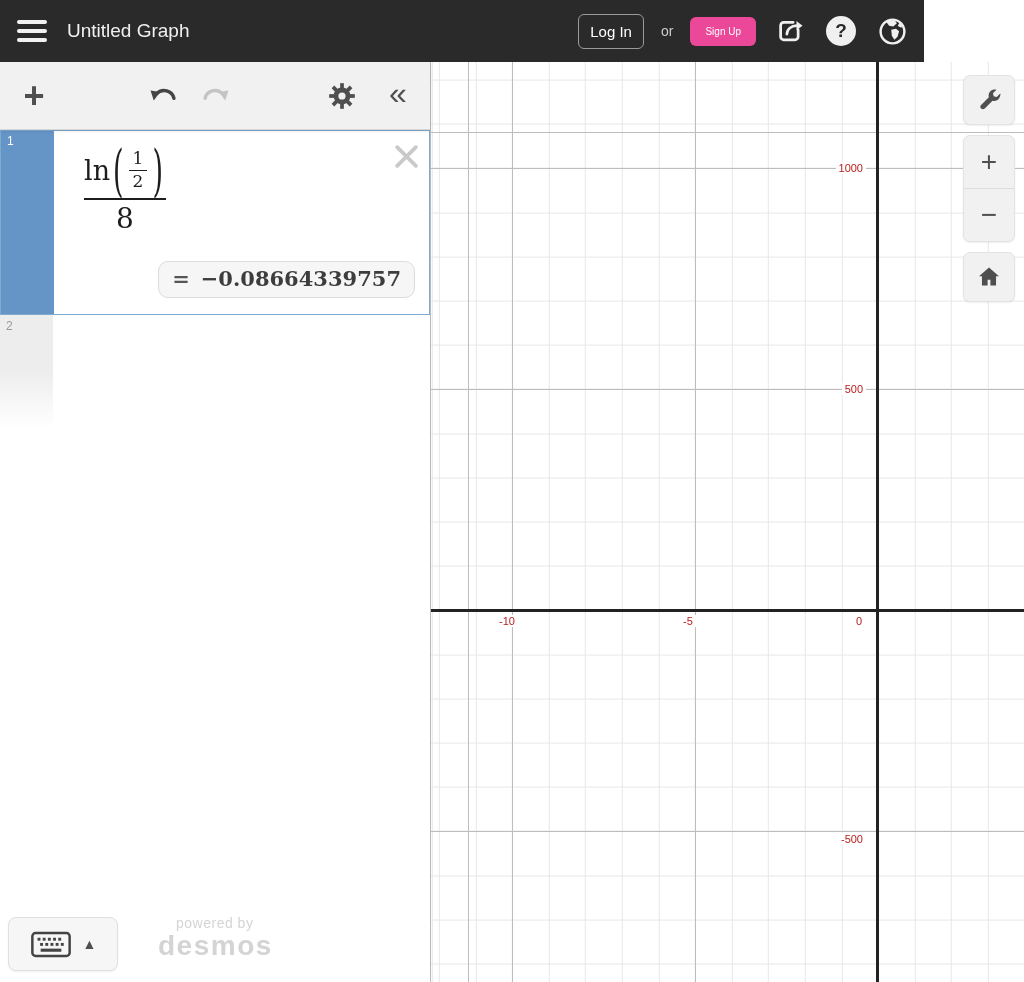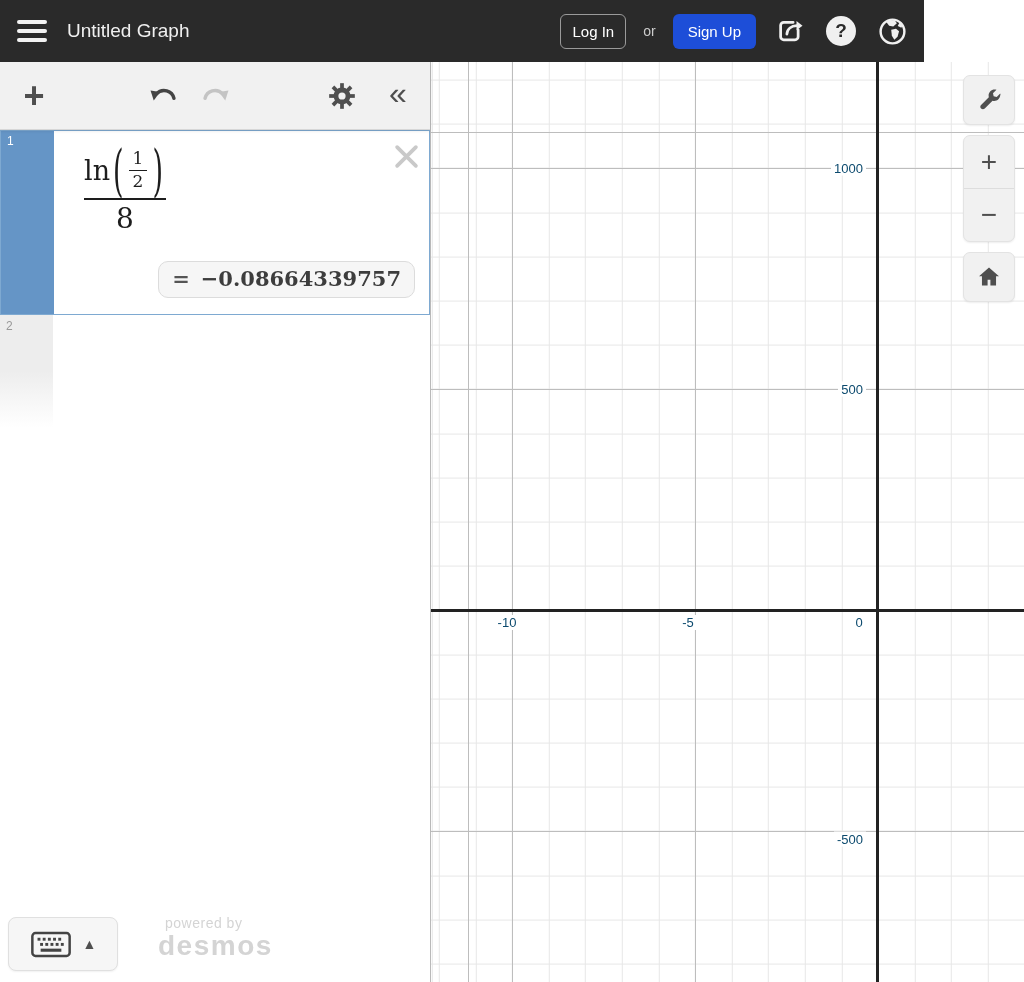--- a/index.html
+++ b/index.html
@@ -10,22 +10,22 @@
   .topbar { position:absolute; top:0; left:0; width:924px; height:62px;
             background:#2a2a2a; display:flex; align-items:center; z-index:10; }
   .hamburger { width:30px; height:22px; margin-left:17px; display:flex; flex-direction:column;
                justify-content:space-between; cursor:pointer; }
   .hamburger span { display:block; height:4px; background:#f2f2f2; border-radius:2px; }
   .graph-title { margin-left:20px; font-size:19px; color:#f0f0f0; }
   .topbar-right { margin-left:auto; margin-right:15px; display:flex; align-items:center; gap:17px; }
   .login-btn { background:transparent; border:1.5px solid #9a9a9a; border-radius:6px;
                color:#fff; font-size:15px; padding:8px 11px; font-family:inherit; cursor:pointer; }
   .or-label { color:#ccc; font-size:14px; }
-  .signup-btn { background:#1d4ed8; border:none; border-radius:6px; color:#fff;
-                font-size:15px; padding:9px 15px; font-family:inherit; cursor:pointer; }
+  .signup-btn { background:#ec4899; border:none; border-radius:6px; color:#fff;
+                font-size:10px; padding:9px 15px; font-family:inherit; cursor:pointer; }
   .tb-icon { width:34px; height:34px; display:flex; align-items:center; justify-content:center; cursor:pointer; }
   .help-circle { width:30px; height:30px; border-radius:50%; background:#f0f0f0; color:#2a2a2a;
                  font-weight:bold; font-size:19px; display:flex; align-items:center; justify-content:center; }
 
   
   .left-panel { position:absolute; top:62px; left:0; width:431px; bottom:0;
                 background:#fff; border-right:1px solid #b9b9b9; z-index:5; }
   .exp-toolbar { position:relative; height:68px; background:#f1f1f1;
                  border-bottom:1px solid #d7d7d7; box-shadow:0 1px 3px rgba(0,0,0,.10); z-index:3; }
   .tool-btn { position:absolute; top:10px; width:48px; height:48px; background:transparent; border:none;
@@ -66,34 +66,34 @@
   .gutter2 { width:53px; flex:none;
              background:linear-gradient(to bottom,#ededed 0%,#ededed 45%,rgba(237,237,237,0) 90%); }
   .gutter2 .idx { display:block; padding:4px 0 0 6px; color:#999; font-size:12px; }
 
   .kbd-btn { position:absolute; left:8px; bottom:11px; width:110px; height:54px;
              background:#f6f6f6; border:1px solid #e0e0e0; border-radius:8px;
              box-shadow:0 1px 2px rgba(0,0,0,.06); display:flex; align-items:center;
              justify-content:center; gap:11px; cursor:pointer; }
   .kbd-caret { color:#4f4f4f; font-size:14px; }
   .watermark { position:absolute; left:158px; bottom:22px; color:#d4d4d4; line-height:1.0; }
-  .wm1 { font-size:14px; letter-spacing:.5px; margin-left:7px; }
+  .wm1 { font-size:14px; letter-spacing:.5px; margin-left:18px; }
   .wm2 { font-size:28px; font-weight:bold; letter-spacing:1.5px; margin-top:2px; }
 
   
   .graph { position:absolute; left:431px; top:62px; right:0; bottom:0; background-color:#fff;
     background-image:
       repeating-linear-gradient(to right,  #bdbdbd 0 1px, transparent 1px 183px),
       repeating-linear-gradient(to bottom, #bdbdbd 0 1px, transparent 1px 221px),
       repeating-linear-gradient(to right,  #e7e7e7 0 1px, transparent 1px 36.6px),
       repeating-linear-gradient(to bottom, #e7e7e7 0 1px, transparent 1px 44.2px);
     background-position: 81px 0, 0 106px, 7.8px 0, 0 17.6px; }
   .y-axis { position:absolute; left:445px; top:0; bottom:0; width:2.5px; background:#222; }
   .x-axis { position:absolute; top:547px; left:0; right:0; height:2.5px; background:#222; }
-  .tick { position:absolute; font-size:13px; color:#0c4a6e; background:#fff; padding:0 3px; }
+  .tick { position:absolute; font-size:11px; color:#b91c1c; background:#fff; padding:0 3px; }
   .ticky { transform:translateY(-50%); }
   .tickx { transform:translateX(-50%); }
 
   .gbtn { position:absolute; right:9px; width:52px; background:#f1f1f1; border:1px solid #e3e3e3;
           border-radius:7px; box-shadow:0 1px 2px rgba(0,0,0,.07); display:flex;
           align-items:center; justify-content:center; cursor:pointer; color:#4f4f4f; }
   .wrench-btn { top:13px; height:50px; }
   .zoom-pill { top:73px; height:107px; flex-direction:column; padding:0; }
   .zoom-half { flex:1; width:100%; display:flex; align-items:center; justify-content:center;
                font-size:28px; color:#4f4f4f; background:transparent; border:none; cursor:pointer; }

